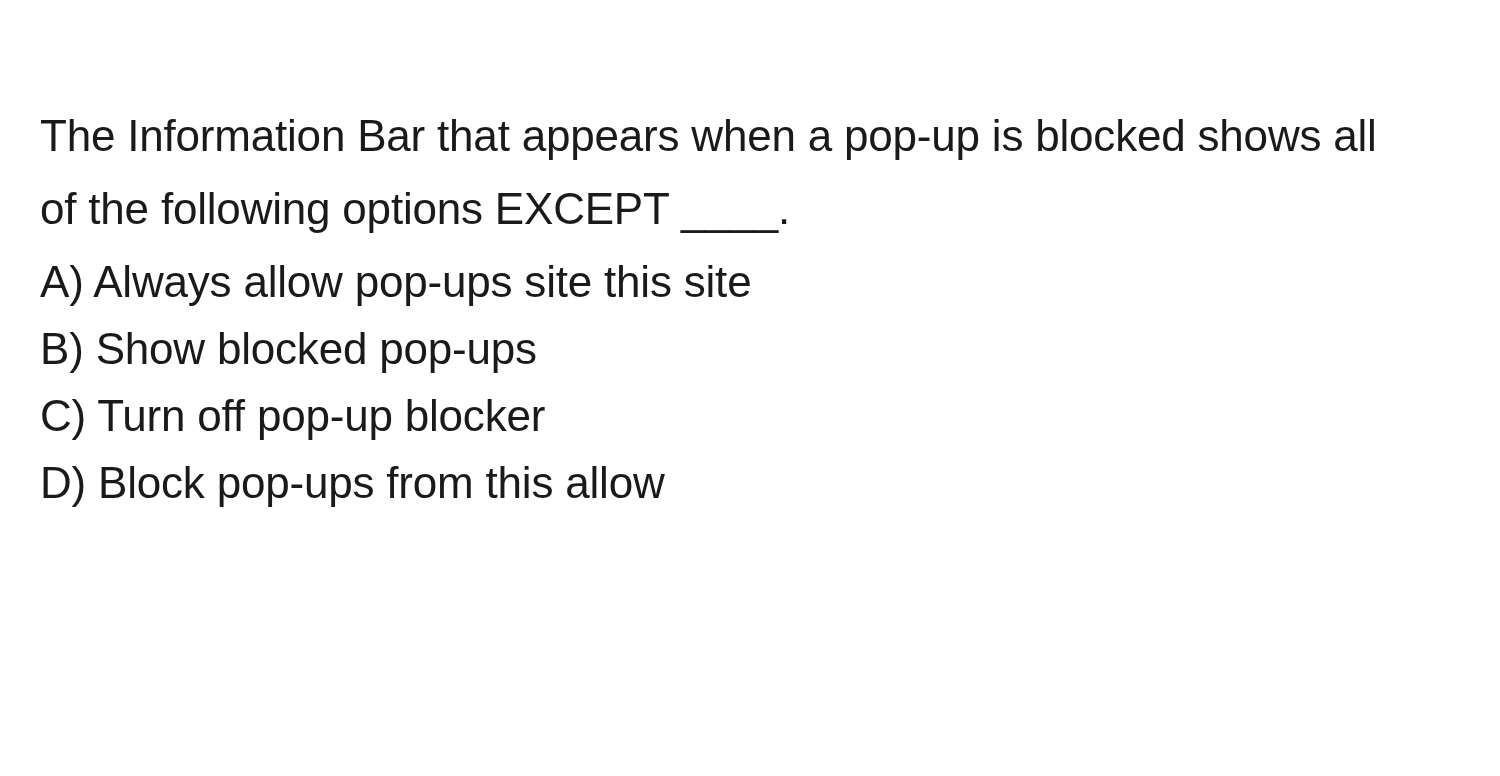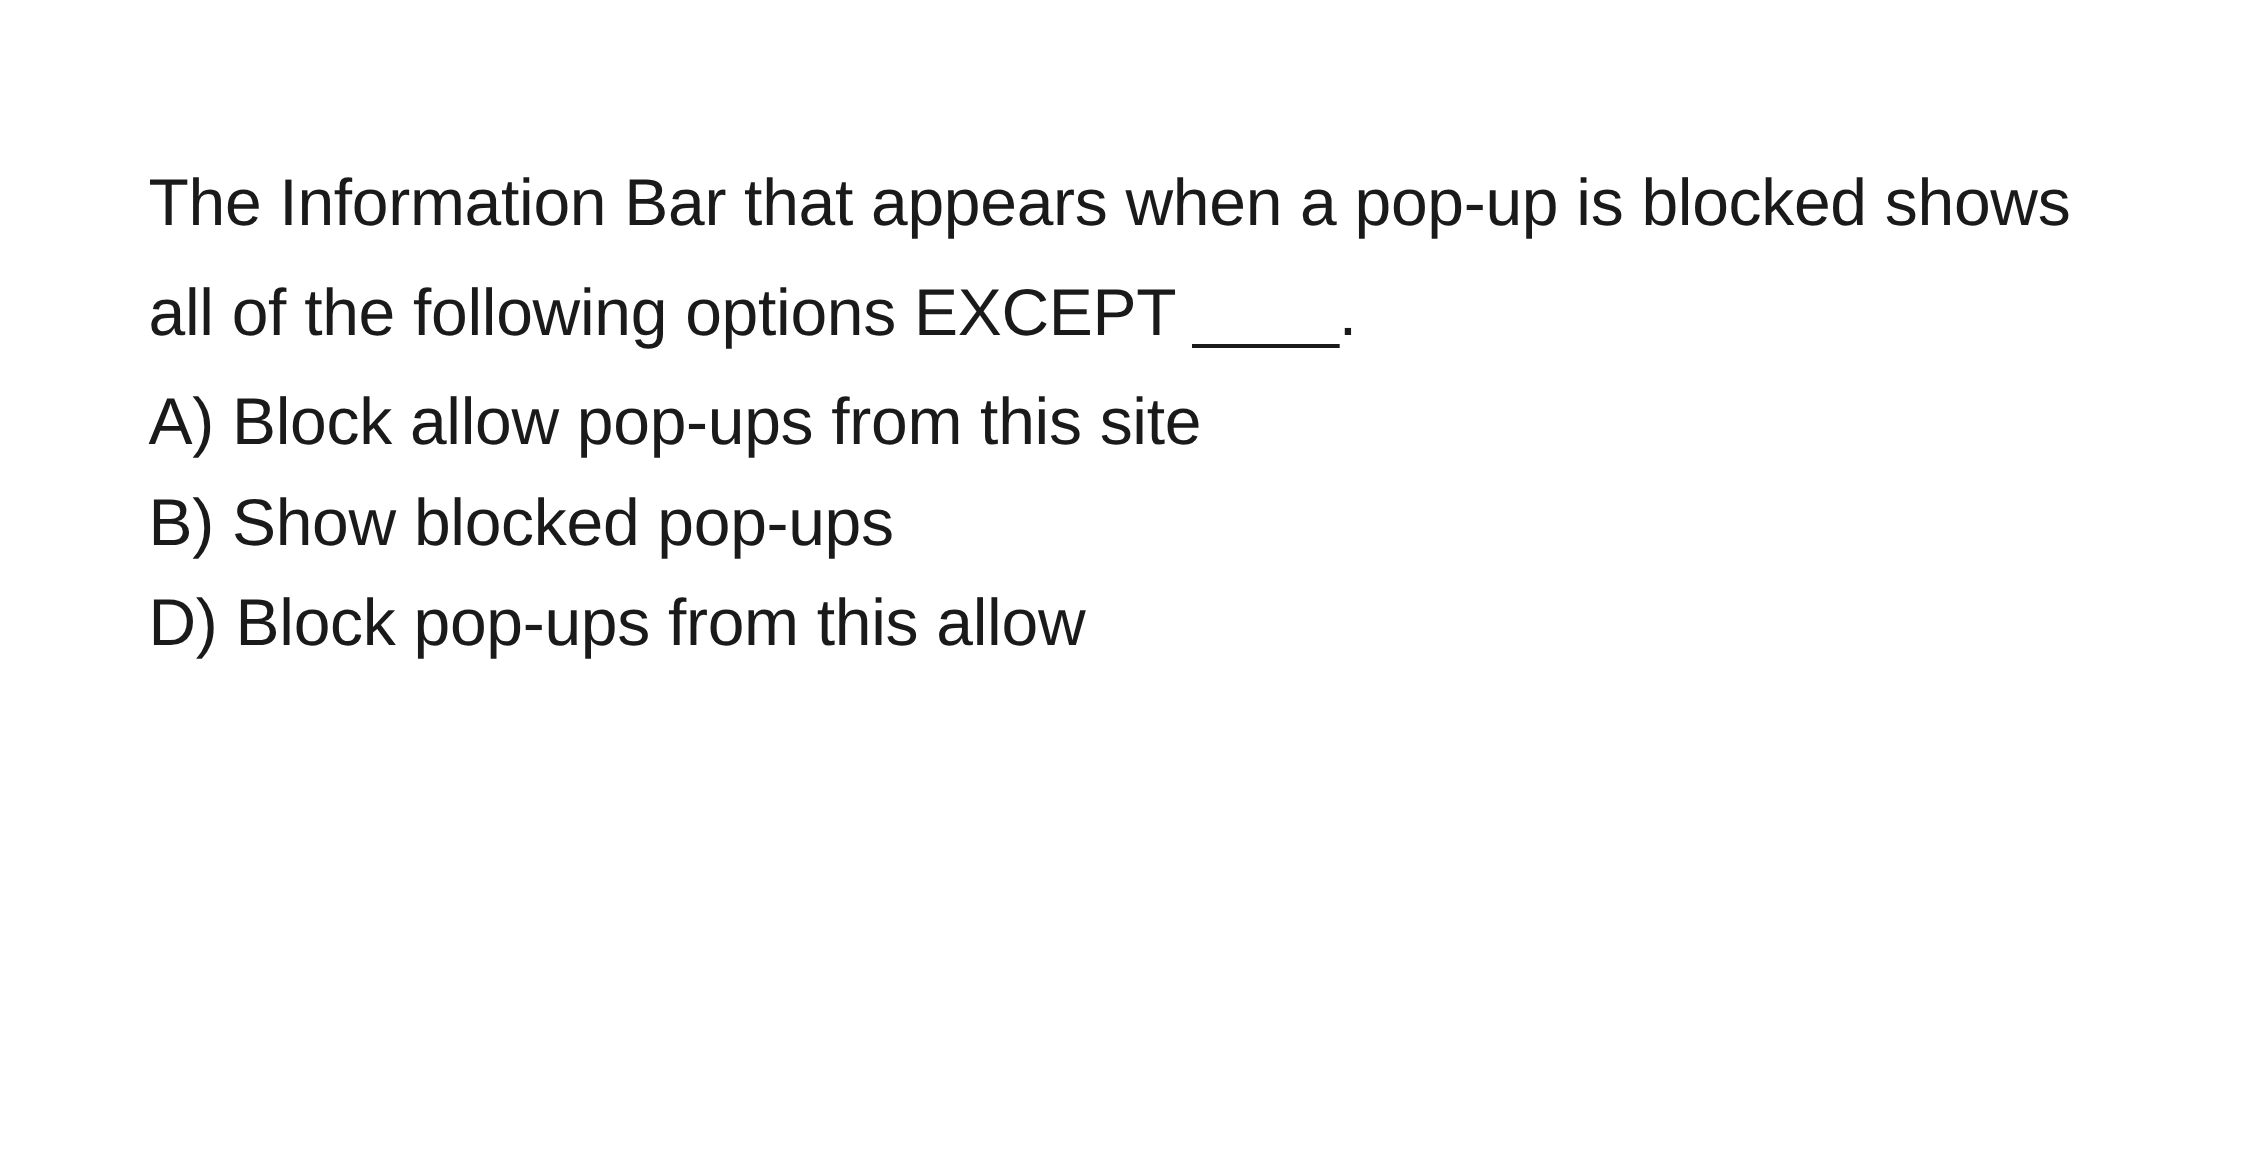--- a/index.html
+++ b/index.html
@@ -8,21 +8,21 @@
       box-sizing: border-box;
     }
     html, body {
       width: 1500px;
       height: 776px;
       background: #ffffff;
       font-family: -apple-system, BlinkMacSystemFont, "Segoe UI", Helvetica, Arial, sans-serif;
       color: #1a1a1a;
     }
     .container {
-      padding: 100px 80px 60px 99px;
+      padding: 100px 80px 60px 40px;
     }
     .question-stem {
       font-size: 44px;
       line-height: 1.65;
       font-weight: 400;
       letter-spacing: -0.2px;
     }
     .options {
       margin-top: 4px;
     }
@@ -41,26 +41,31 @@
   </style>
 </head>
 <body>
 
 <div class="container">
   <div class="question-stem">The Information Bar that appears when a pop-up is blocked shows all of the following options EXCEPT ____.</div>
   <div class="options">
     <div class="option-row">
       <span class="option-label">A)</span>
       <span> </span>
-      <span class="option-text">Block allow pop-ups from this site</span>
+      <span class="option-text">Always allow pop-ups site this site</span>
     </div>
     <div class="option-row">
       <span class="option-label">B)</span>
       <span> </span>
       <span class="option-text">Show blocked pop-ups</span>
+    </div>
+    <div class="option-row">
+      <span class="option-label">C)</span>
+      <span> </span>
+      <span class="option-text">Turn off pop-up blocker</span>
     </div>
     <div class="option-row">
       <span class="option-label">D)</span>
       <span> </span>
       <span class="option-text">Block pop-ups from this allow</span>
     </div>
   </div>
 </div>
 
 </body></html>

